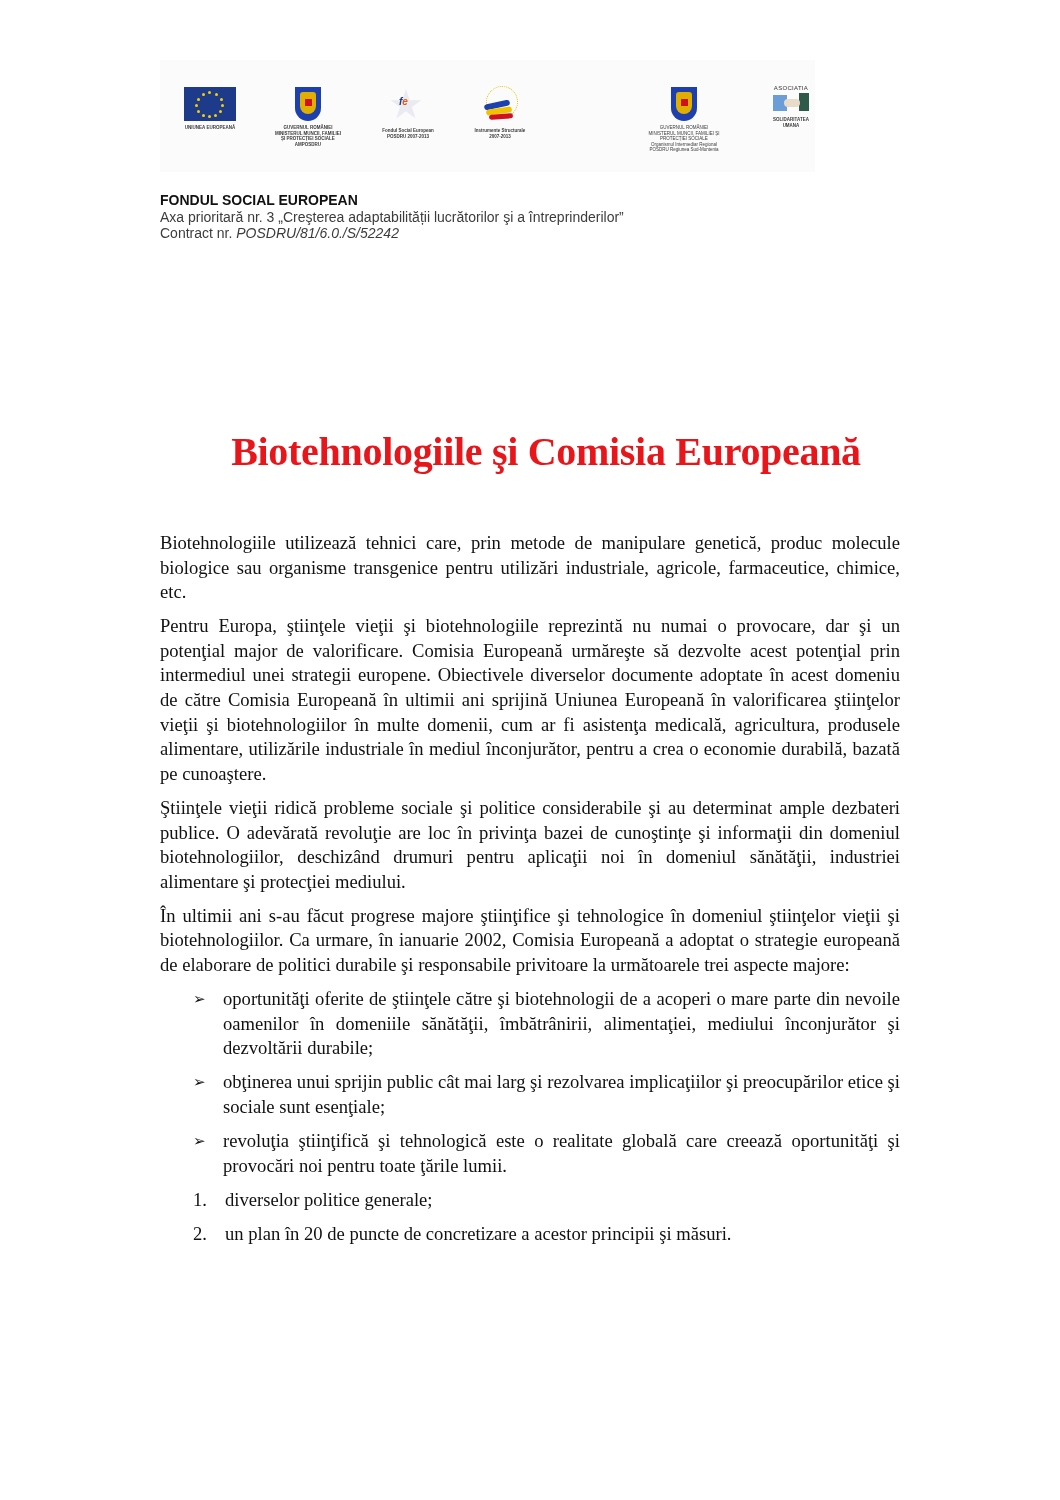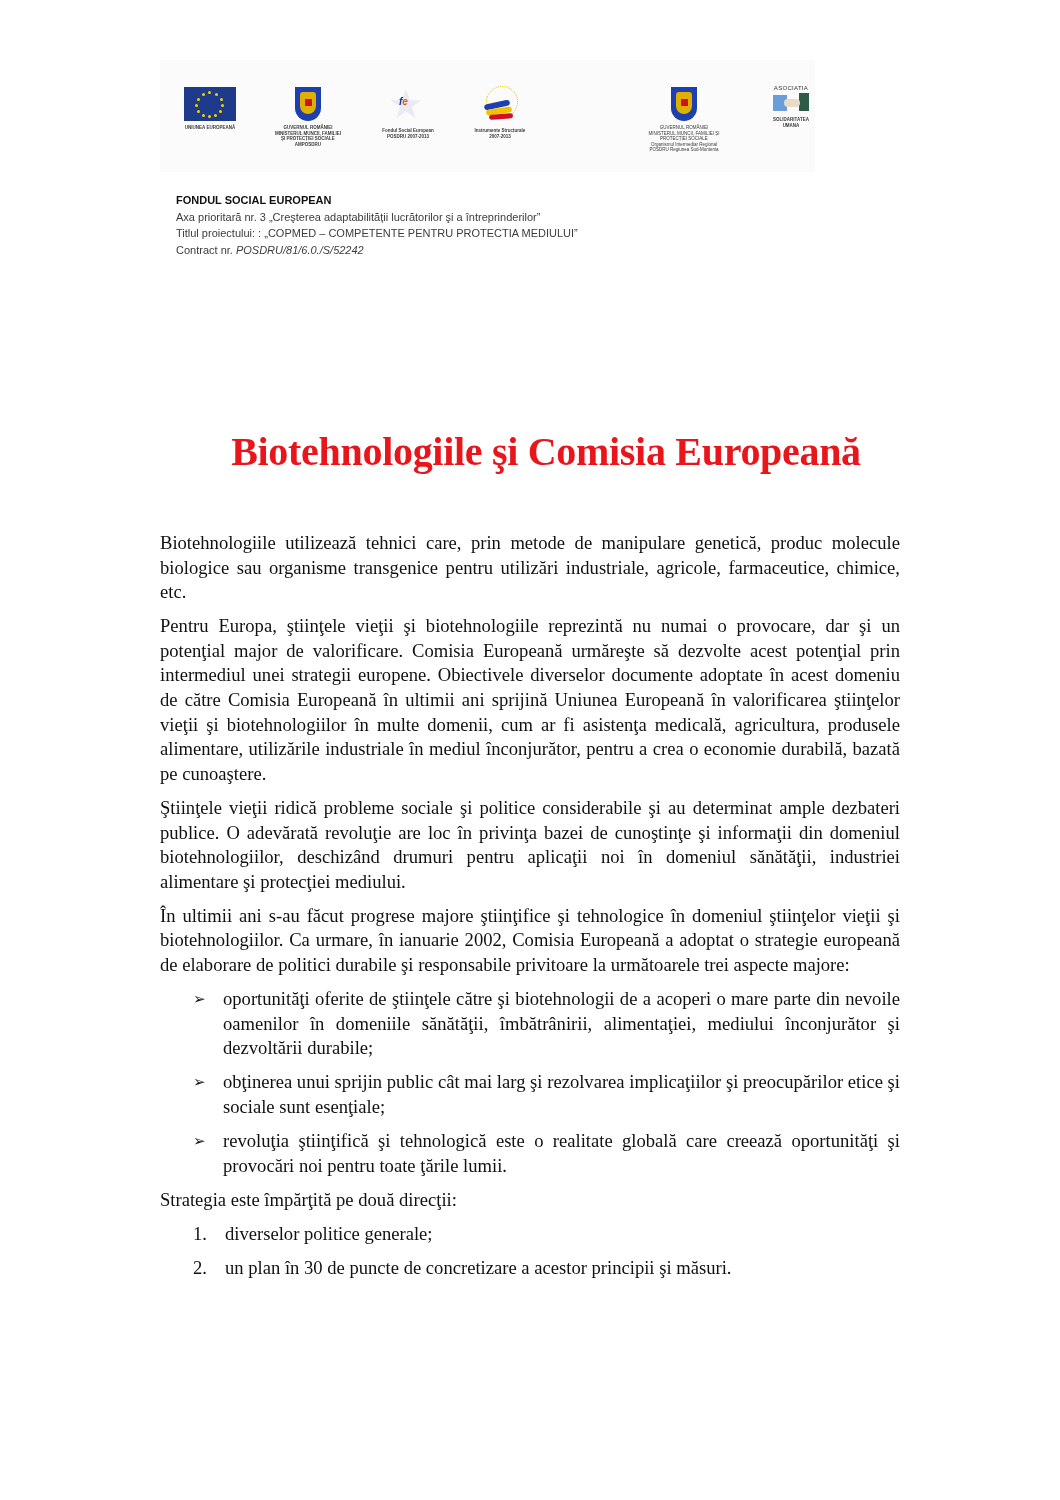--- a/index.html
+++ b/index.html
@@ -27,22 +27,22 @@
   .instr .b2 { position: absolute; left: 6px; top: 24px; width: 26px; height: 6px; background: #f2c200; border-radius: 4px; transform: rotate(-8deg); }
   .instr .b3 { position: absolute; left: 9px; top: 30px; width: 24px; height: 5px; background: #d01020; border-radius: 4px; transform: rotate(-4deg); }
   .instr .ring { position: absolute; left: 6px; top: 2px; width: 30px; height: 30px; border: 1px dotted #e2c200; border-radius: 50%; }
   .assoc-title { font-family: "Liberation Sans", sans-serif; font-size: 6px; color: #333; letter-spacing: 0.3px; }
   .hands { width: 36px; height: 20px; margin-top: 2px; position: relative; }
   .hands .l { position: absolute; left: 0; top: 2px; width: 14px; height: 16px; background: #6b9ed8; }
   .hands .r { position: absolute; right: 0; top: 0; width: 10px; height: 18px; background: #2e5a4a; }
   .hands .m { position: absolute; left: 11px; top: 6px; width: 16px; height: 8px; background: #e8dcc8; border-radius: 4px; }
 
   .header-block {
-    position: absolute; left: 176px; top: 192px; width: 760px;
-    font-family: "Liberation Sans", sans-serif; font-size: 11px; line-height: 16.6px; color: #3c3c3c;
+    position: absolute; left: 160px; top: 192px; width: 760px;
+    font-family: "Liberation Sans", sans-serif; font-size: 14px; line-height: 16.6px; color: #3c3c3c;
   }
   .header-block .bold { font-weight: bold; color: #111; }
   .header-block .ital { font-style: italic; }
 
   .doc-title {
     position: absolute; left: 0; top: 412px; width: 1060px; text-align: center;
     font-family: "Liberation Serif", serif; font-weight: bold; font-size: 40px; color: #e8151b;
     letter-spacing: -0.3px;
   }
 
@@ -126,21 +126,20 @@
         <div class="m"></div>
     </div>
     <div class="cap">SOLIDARITATEA
 UMANA</div>
   </div>
 </div>
 
 <div class="header-block">
   <div class="bold">FONDUL SOCIAL EUROPEAN</div>
   <div>Axa prioritară nr. 3 „Creşterea adaptabilității lucrătorilor şi a întreprinderilor”</div>
-  <div>Titlul proiectului: : „COPMED – COMPETENTE PENTRU PROTECTIA MEDIULUI”</div>
   <div><span>Contract nr. </span><span class="ital">POSDRU/81/6.0./S/52242</span></div>
 </div>
 
 <h1 class="doc-title" style="margin:16px">Biotehnologiile şi Comisia Europeană</h1>
 
 <div class="body-text">
   <p>Biotehnologiile utilizează tehnici care, prin metode de manipulare genetică, produc molecule biologice sau organisme transgenice pentru utilizări industriale, agricole, farmaceutice, chimice, etc.</p>
   <p>Pentru Europa, ştiinţele vieţii şi biotehnologiile reprezintă nu numai o provocare, dar şi un potenţial major de valorificare. Comisia Europeană urmăreşte să dezvolte acest potenţial prin intermediul unei strategii europene. Obiectivele diverselor documente adoptate în acest domeniu de către Comisia Europeană în ultimii ani sprijină Uniunea Europeană în valorificarea ştiinţelor vieţii şi biotehnologiilor în multe domenii, cum ar fi asistenţa medicală, agricultura, produsele alimentare, utilizările industriale în mediul înconjurător, pentru a crea o economie durabilă, bazată pe cunoaştere.</p>
   <p>Ştiinţele vieţii ridică probleme sociale şi politice considerabile şi au determinat ample dezbateri publice. O adevărată revoluţie are loc în privinţa bazei de cunoştinţe şi informaţii din domeniul biotehnologiilor, deschizând drumuri pentru aplicaţii noi în domeniul sănătăţii, industriei alimentare şi protecţiei mediului.</p>
   <p>În ultimii ani s-au făcut progrese majore ştiinţifice şi tehnologice în domeniul ştiinţelor vieţii şi biotehnologiilor. Ca urmare, în ianuarie 2002, Comisia Europeană a adoptat o strategie europeană de elaborare de politici durabile şi responsabile privitoare la următoarele trei aspecte majore:</p>
@@ -153,25 +152,24 @@
     <li>
       <span class="mark">➢</span>
       <span class="txt">obţinerea unui sprijin public cât mai larg şi rezolvarea implicaţiilor şi preocupărilor etice şi sociale sunt esenţiale;</span>
     </li>
     <li>
       <span class="mark">➢</span>
       <span class="txt">revoluţia ştiinţifică şi tehnologică este o realitate globală care creează oportunităţi şi provocări noi pentru toate ţările lumii.</span>
     </li>
   </ul>
 
-  <p>Strategia este împărţită pe două direcţii:</p>
 
   <ol class="numbered">
     <li>
       <span class="num">1.</span>
       <span>diverselor politice generale;</span>
     </li>
     <li>
       <span class="num">2.</span>
-      <span>un plan în 30 de puncte de concretizare a acestor principii şi măsuri.</span>
+      <span>un plan în 20 de puncte de concretizare a acestor principii şi măsuri.</span>
     </li>
   </ol>
 </div>
 
 </body></html>

